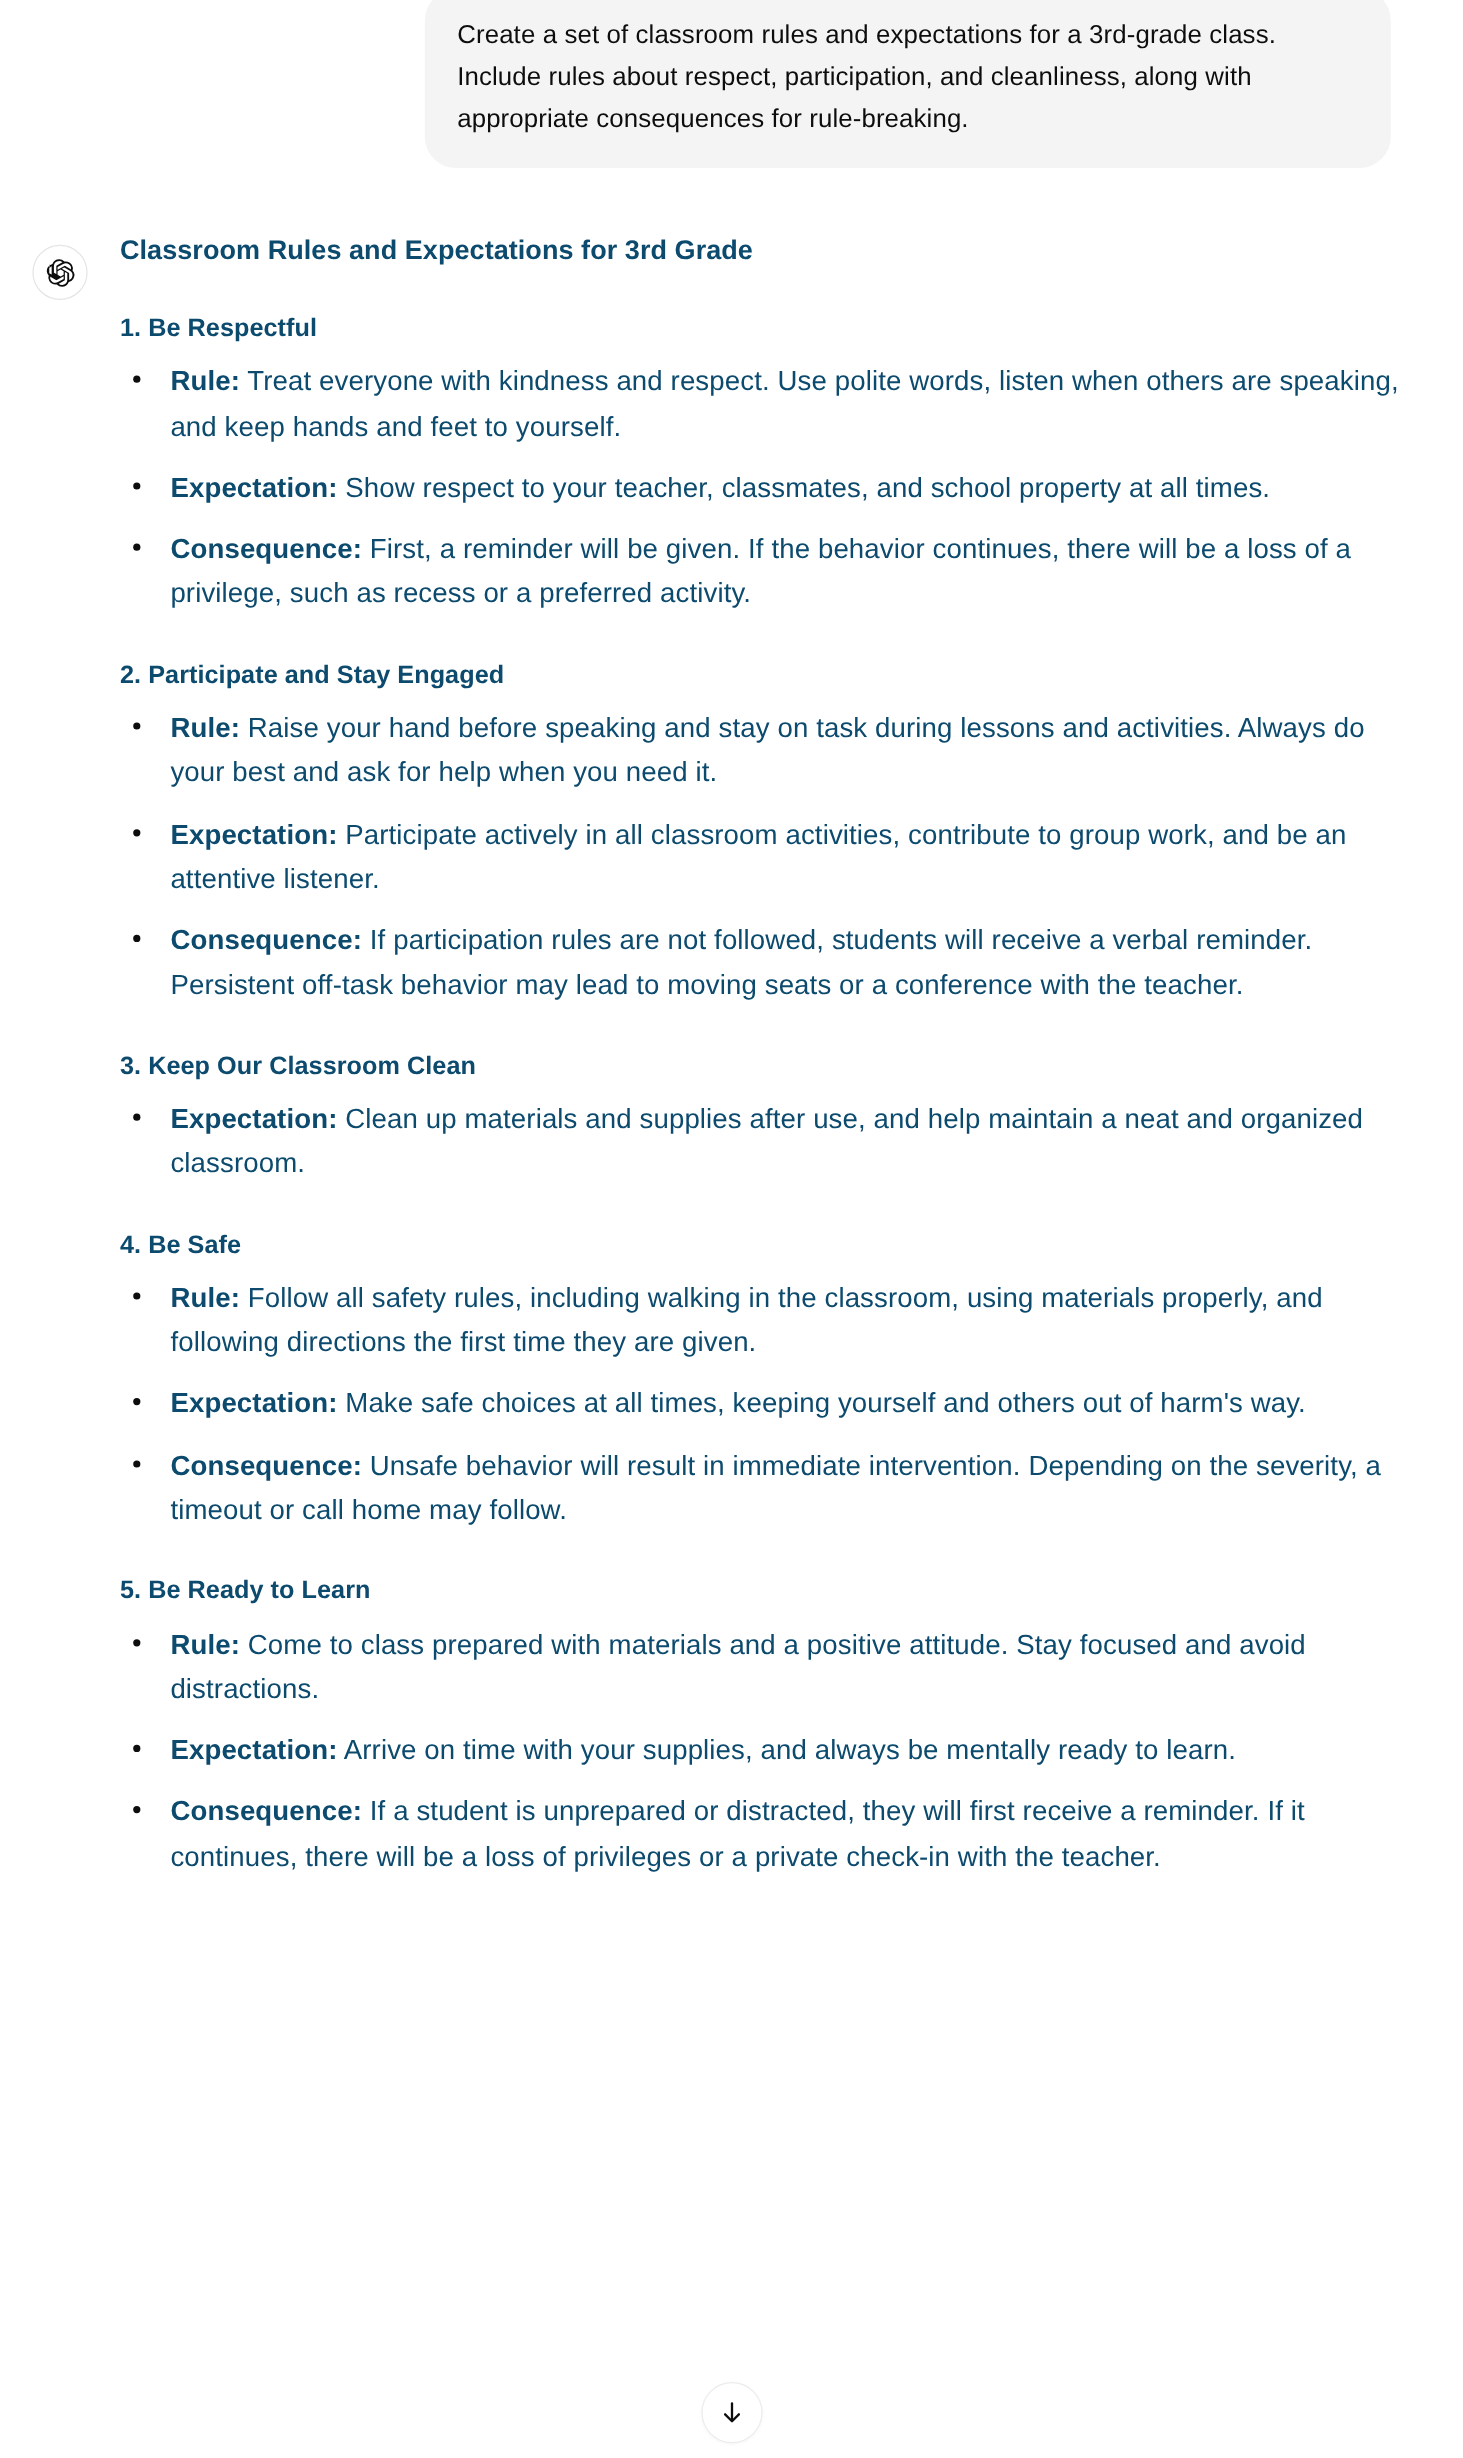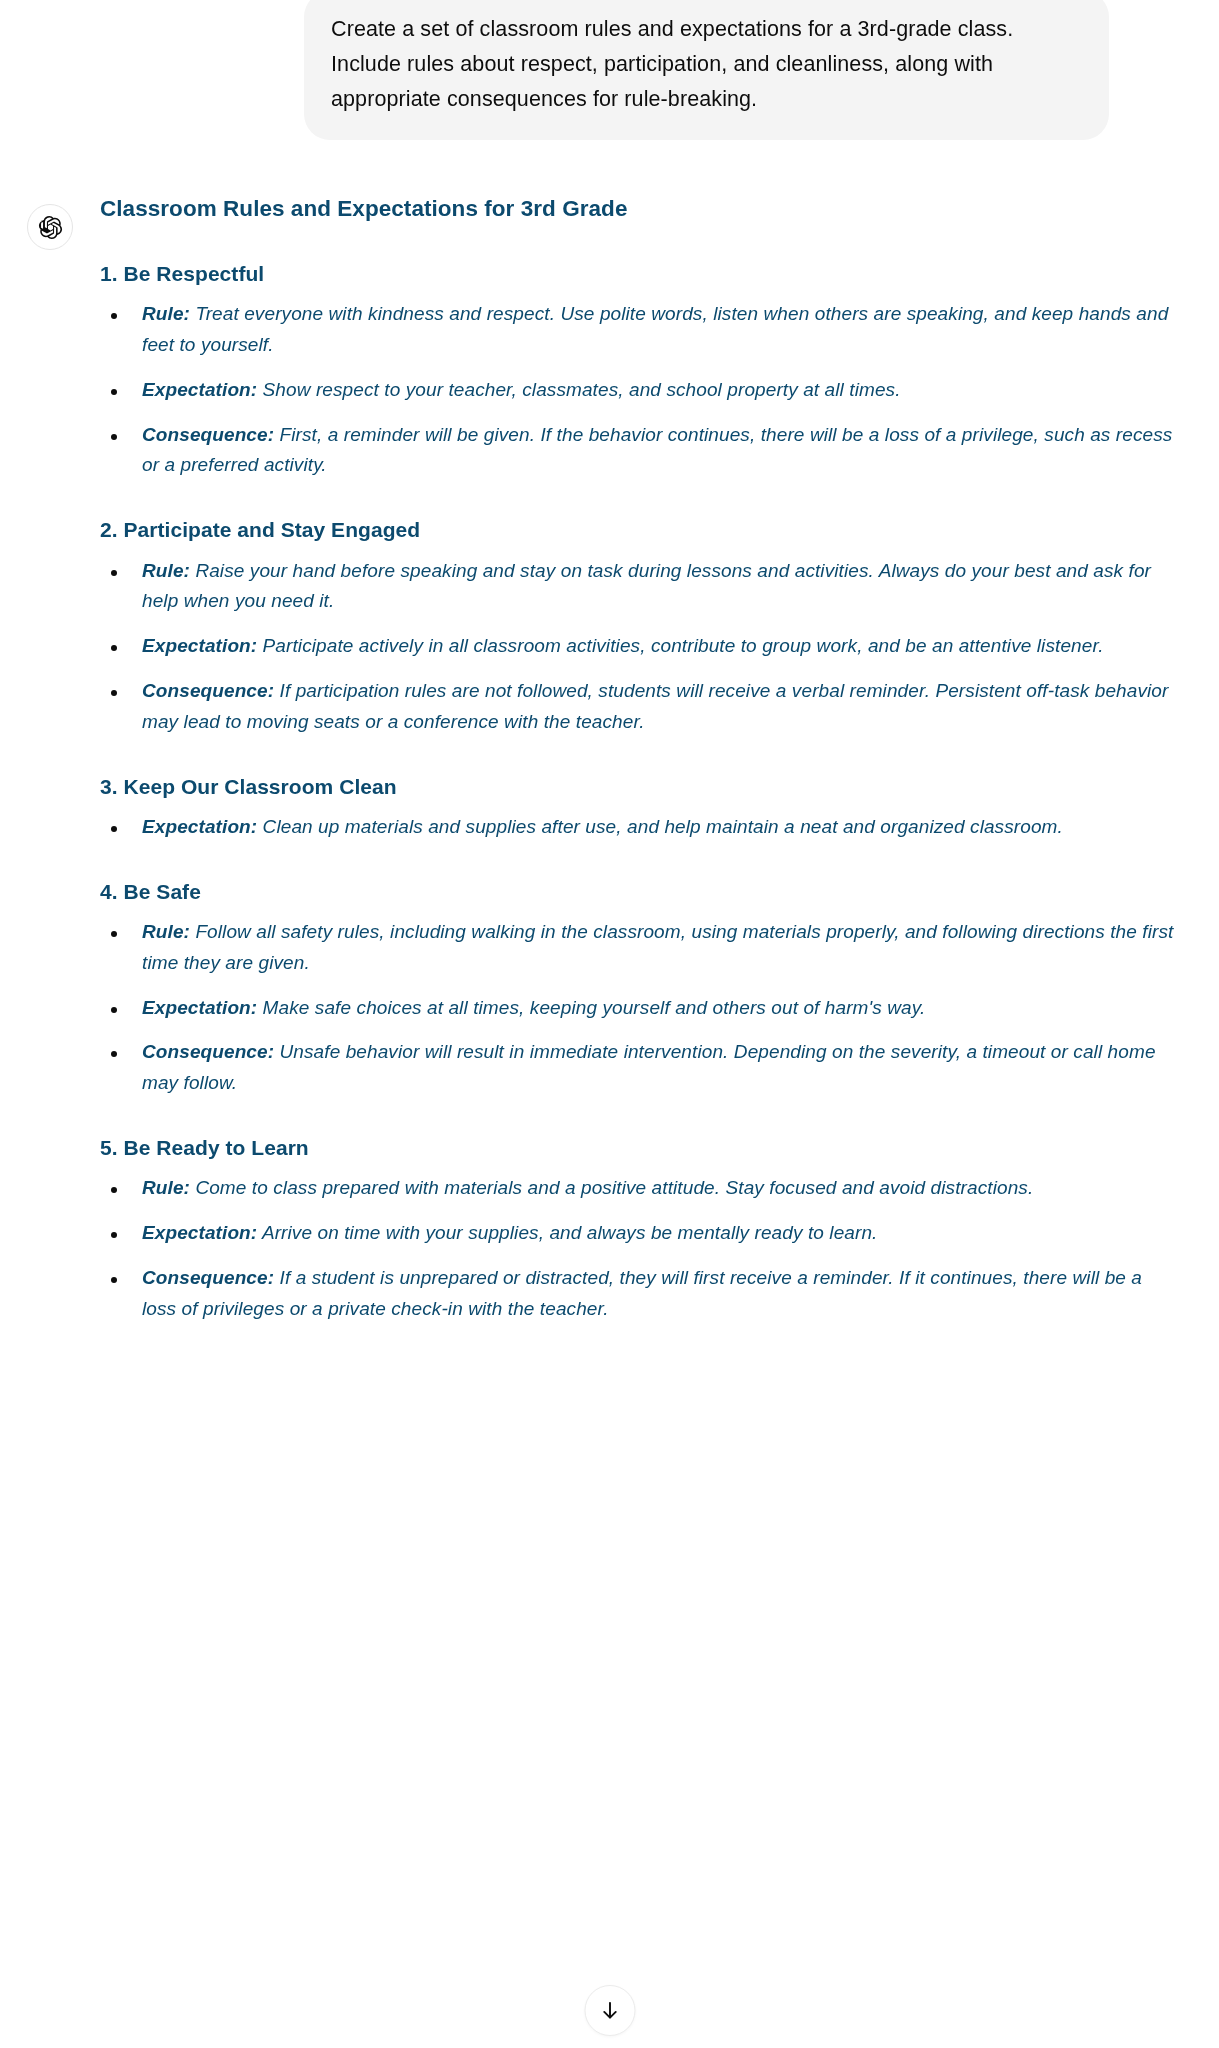--- a/index.html
+++ b/index.html
@@ -21,21 +21,21 @@
     position: relative;
     width: 1219px;
     height: 2048px;
     background: #ffffff;
   }
 
   
   .user-turn {
     display: flex;
     justify-content: flex-end;
-    padding: 0 110px 0 0;
+    padding: 0 60px 0 0;
   }
   .user-bubble {
     background: #f4f4f4;
     border-radius: 26px;
     padding: 21px 27px 24px 27px;
     max-width: 805px;
     margin-top: -9px;
     font-size: 21.5px;
     line-height: 1.62;
     color: #0d0d0d;
@@ -89,23 +89,22 @@
 
   ul.md-list {
     list-style: none;
     margin: 8px 0 0 0;
     padding: 0;
   }
   ul.md-list li {
     position: relative;
     padding-left: 42px;
     margin-top: 14px;
-    font-size: 19px;
+    font-size: 23px;
     line-height: 1.62;
-    font-style: italic;
   }
   ul.md-list li:first-child { margin-top: 10px; }
   ul.md-list li::before {
     content: "";
     position: absolute;
     left: 11px;
     top: 14px;
     width: 6px;
     height: 6px;
     border-radius: 50%;

